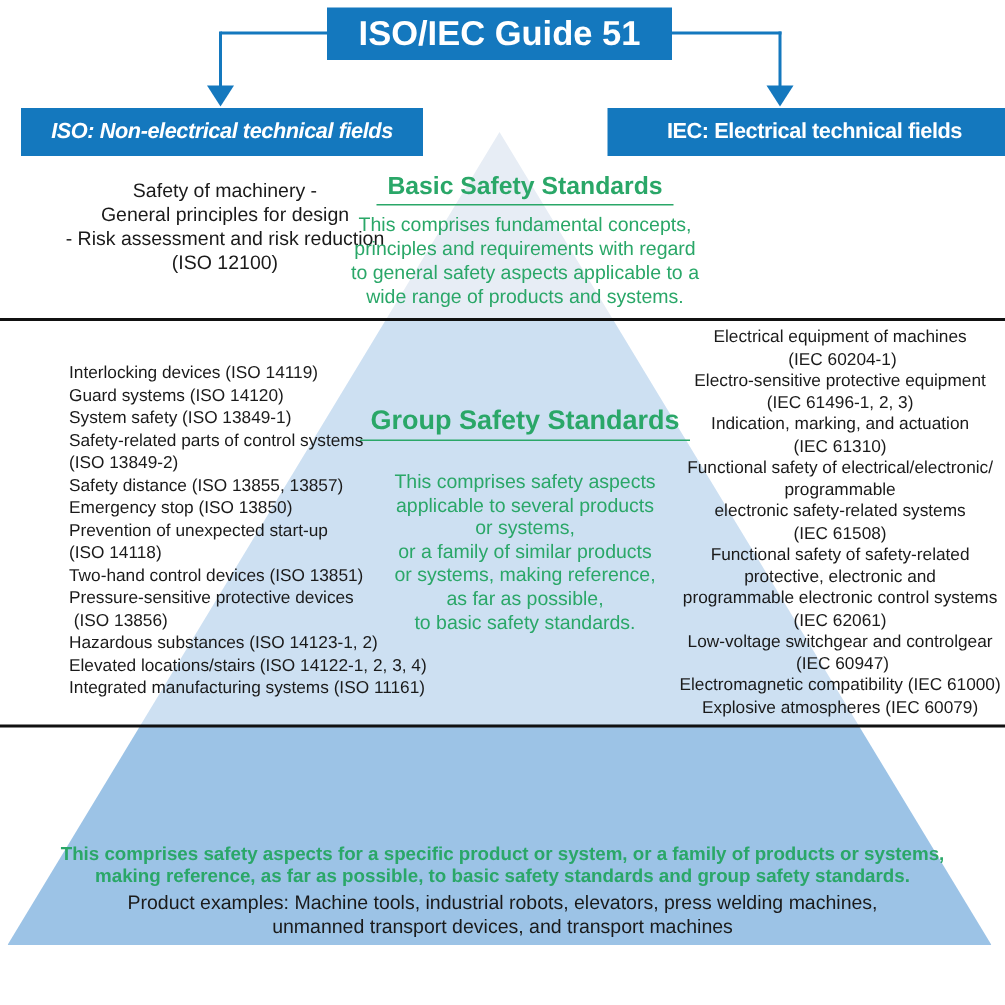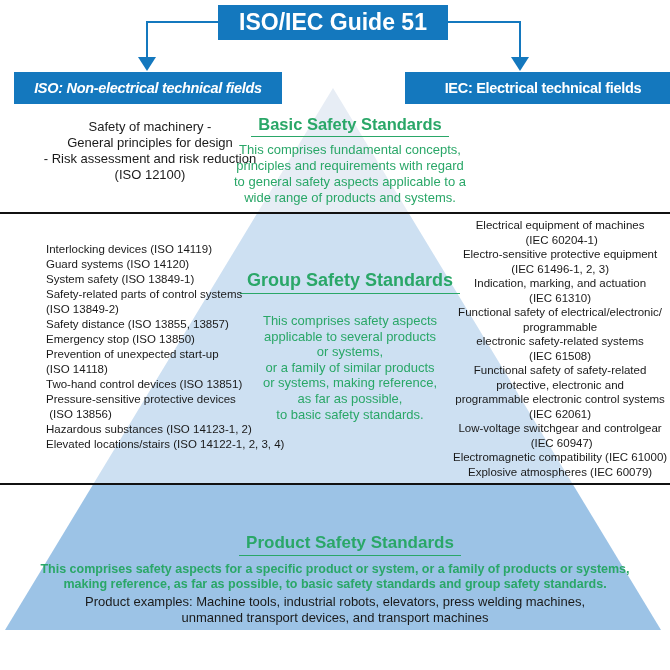--- a/index.html
+++ b/index.html
@@ -140,20 +140,21 @@
       <div class="std-line">(ISO 13849-2)</div>
       <div class="std-line">Safety distance (ISO 13855, 13857)</div>
       <div class="std-line">Emergency stop (ISO 13850)</div>
       <div class="std-line">Prevention of unexpected start-up</div>
       <div class="std-line">(ISO 14118)</div>
       <div class="std-line">Two-hand control devices (ISO 13851)</div>
       <div class="std-line">Pressure-sensitive protective devices</div>
       <div class="std-line"> (ISO 13856)</div>
       <div class="std-line">Hazardous substances (ISO 14123-1, 2)</div>
       <div class="std-line">Elevated locations/stairs (ISO 14122-1, 2, 3, 4)</div>
+      <div class="std-line">Integrated manufacturing systems (ISO 11161)</div>
     </div>
   <div class="std-list right-list">
       <div class="std-line">Electrical equipment of machines</div>
       <div class="std-line"> (IEC 60204-1)</div>
       <div class="std-line">Electro-sensitive protective equipment</div>
       <div class="std-line">(IEC 61496-1, 2, 3)</div>
       <div class="std-line">Indication, marking, and actuation</div>
       <div class="std-line">(IEC 61310)</div>
       <div class="std-line">Functional safety of electrical/electronic/</div>
       <div class="std-line">programmable</div>
@@ -162,21 +163,18 @@
       <div class="std-line">Functional safety of safety-related</div>
       <div class="std-line">protective, electronic and</div>
       <div class="std-line">programmable electronic control systems</div>
       <div class="std-line">(IEC 62061)</div>
       <div class="std-line">Low-voltage switchgear and controlgear</div>
       <div class="std-line"> (IEC 60947)</div>
       <div class="std-line">Electromagnetic compatibility (IEC 61000)</div>
       <div class="std-line">Explosive atmospheres (IEC 60079)</div>
     </div>
 
-  <div class="abs product-title center sec-title">
-    <span>Product Safety Standards</span>
-  </div>
   <div class="abs product-desc center pre">This comprises safety aspects for a specific product or system, or a family of products or systems,
 making reference, as far as possible, to basic safety standards and group safety standards.</div>
   <div class="abs product-examples center pre">Product examples: Machine tools, industrial robots, elevators, press welding machines,
 unmanned transport devices, and transport machines</div>
 
 </div>
 
 </body></html>

